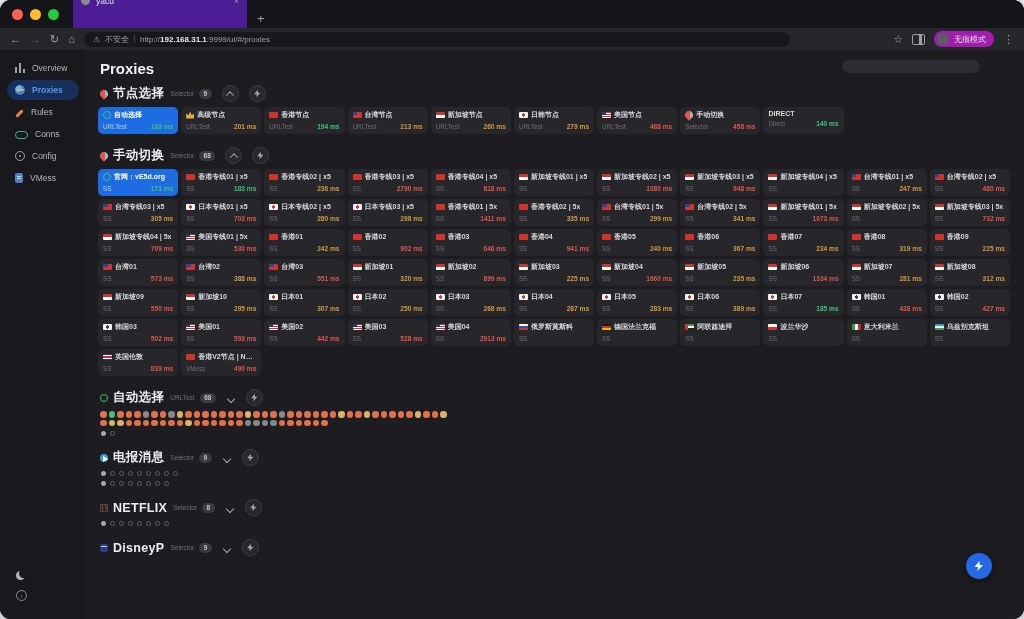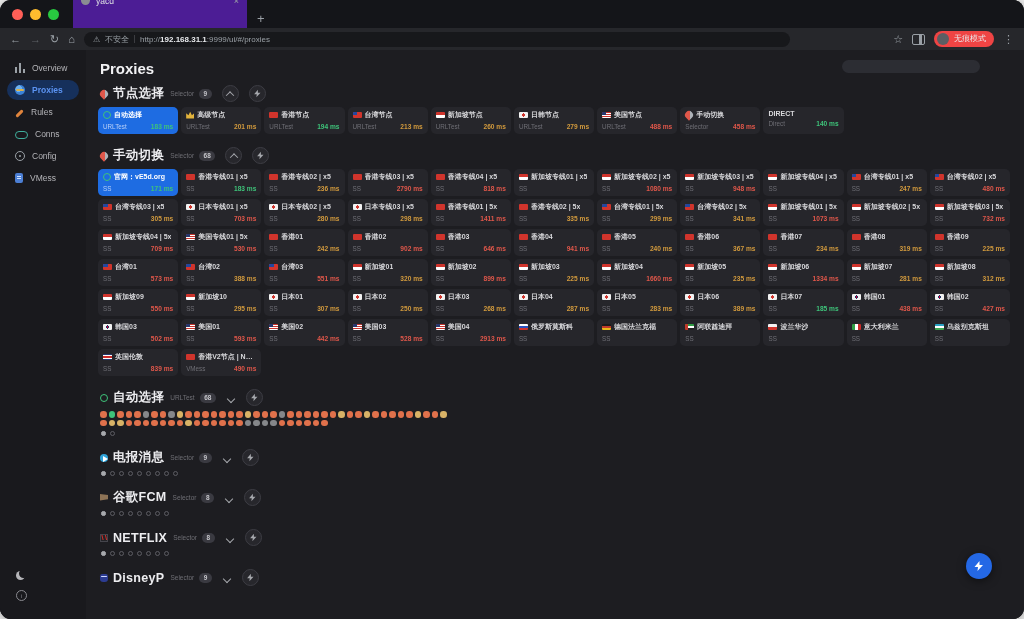--- a/index.html
+++ b/index.html
@@ -21,21 +21,21 @@
   .navic{color:#9aa0a6;font-size:11px;line-height:1;}
   .navic.dim{color:#5f6368;}
   .urlpill{flex:1;max-width:688px;height:15px;border-radius:8px;background:#17181b;display:flex;
     align-items:center;padding:0 9px;gap:5px;font-size:8px;color:#9aa0a6;}
   .warn{color:#9aa0a6;font-size:8px;}
   .vdiv{width:1px;height:8px;background:#3c3d41;}
   .urlhost{color:#e8eaed;font-weight:700;}
   .chromeright{display:flex;align-items:center;gap:9px;margin-left:auto;}
   .panelsic{width:11px;height:9px;border:1px solid #9aa0a6;border-radius:2px;position:relative;}
   .panelsic::after{content:"";position:absolute;right:2px;top:0;bottom:0;width:3px;background:#9aa0a6;}
-  .incog{display:flex;align-items:flex-start;gap:5px;background:#ef4444;border-radius:9px;padding:2px 8px 2px 3px;}
+  .incog{display:flex;align-items:center;gap:5px;background:#a21caf;border-radius:9px;padding:2px 8px 2px 3px;}
   .incog .av{width:12px;height:12px;border-radius:50%;background:#5b5e63;}
   .incog .lbl{font-size:8px;color:#e8eaed;}
   
   .app{flex:1;display:flex;min-height:0;background:#1d1d21;}
   .sidebar{width:86px;background:#19191d;padding-top:8px;position:relative;flex:none;}
   .snav{display:flex;flex-direction:column;gap:2px;}
   .sitem{display:flex;align-items:center;gap:7px;margin:0 7px;padding:5px 8px;border-radius:13px;
     font-size:8.5px;color:#b4b4b8;}
   .sitem.active{background:#16305b;color:#5b93f2;font-weight:700;}
   .sic{width:10px;height:10px;flex:none;position:relative;}
@@ -1108,32 +1108,20 @@
             <span class="mdot filled"></span>
             <span class="mdot"></span>
             <span class="mdot"></span>
             <span class="mdot"></span>
             <span class="mdot"></span>
             <span class="mdot"></span>
             <span class="mdot"></span>
             <span class="mdot"></span>
             <span class="mdot"></span>
           </div>
-          <div class="sechead">
-            <span class="gicon pic ic-flagpin"></span>
-            <span class="gtitle">谷歌FCM</span>
-            <span class="gtype">Selector</span>
-            <span class="gbadge">8</span>
-            <button class="plainchev"><span class="chev down"></span></button>
-            <button class="cbtn">
-              <svg class="boltsvg" viewBox="0 0 24 24">
-                <path d="M13 2 3 14h7l-1 8 11-12h-7z"></path>
-              </svg>
-            </button>
-          </div>
           <div class="mini-dots">
             <span class="mdot filled"></span>
             <span class="mdot"></span>
             <span class="mdot"></span>
             <span class="mdot"></span>
             <span class="mdot"></span>
             <span class="mdot"></span>
             <span class="mdot"></span>
             <span class="mdot"></span>
           </div>

